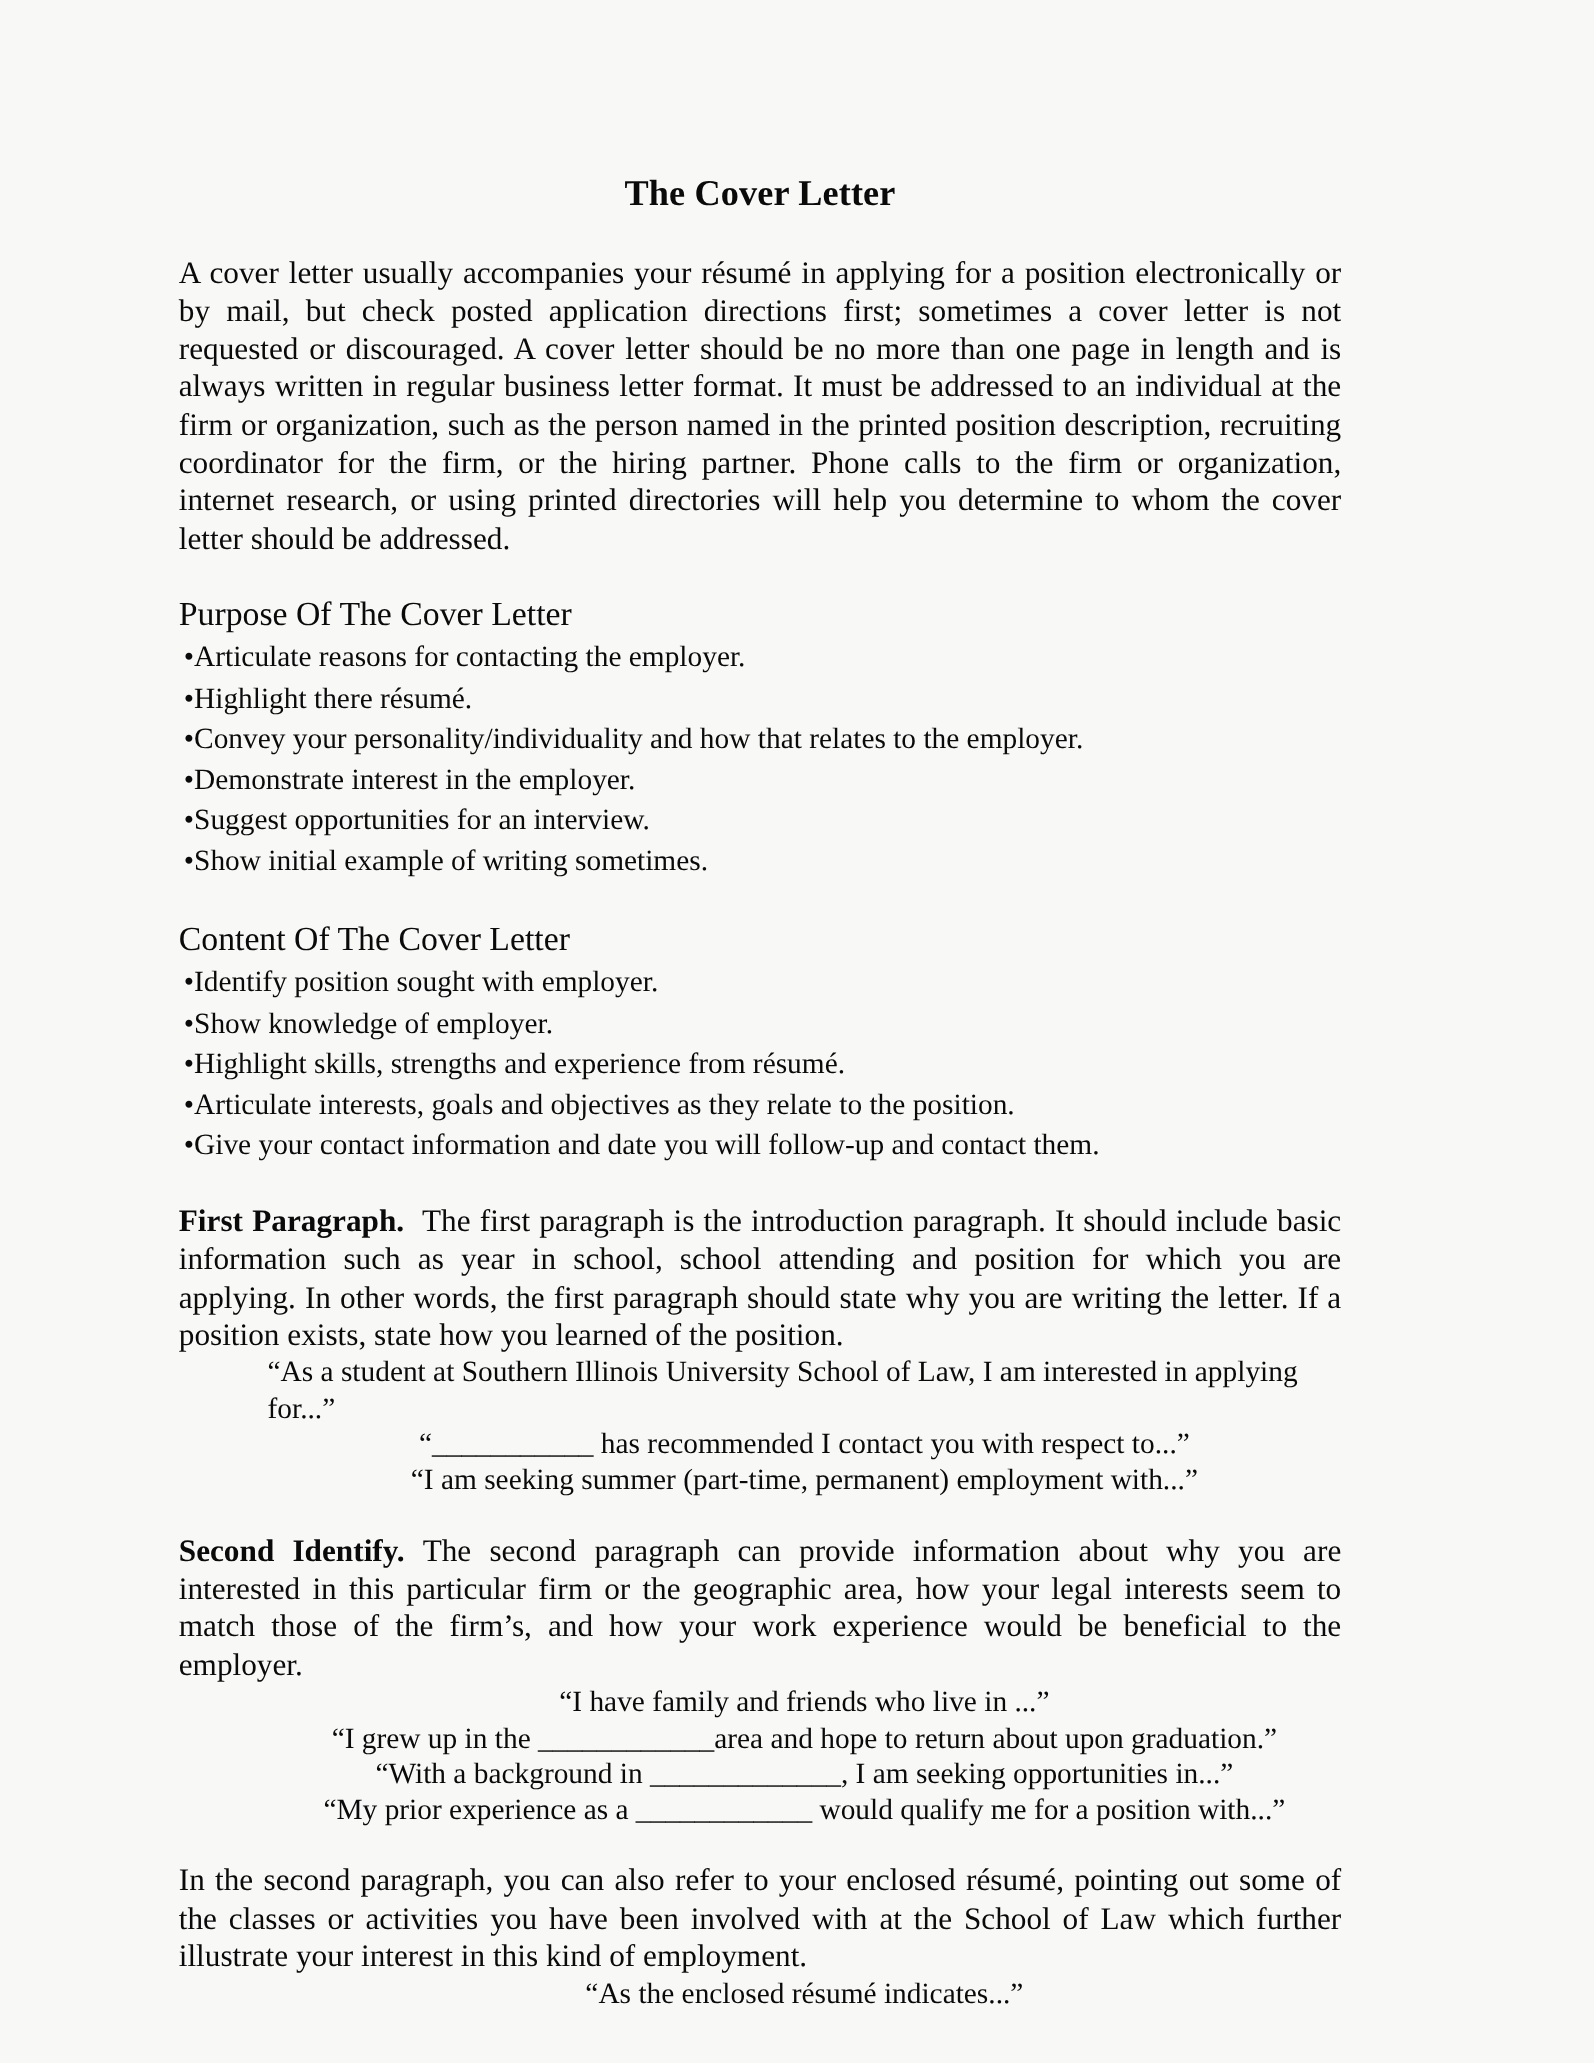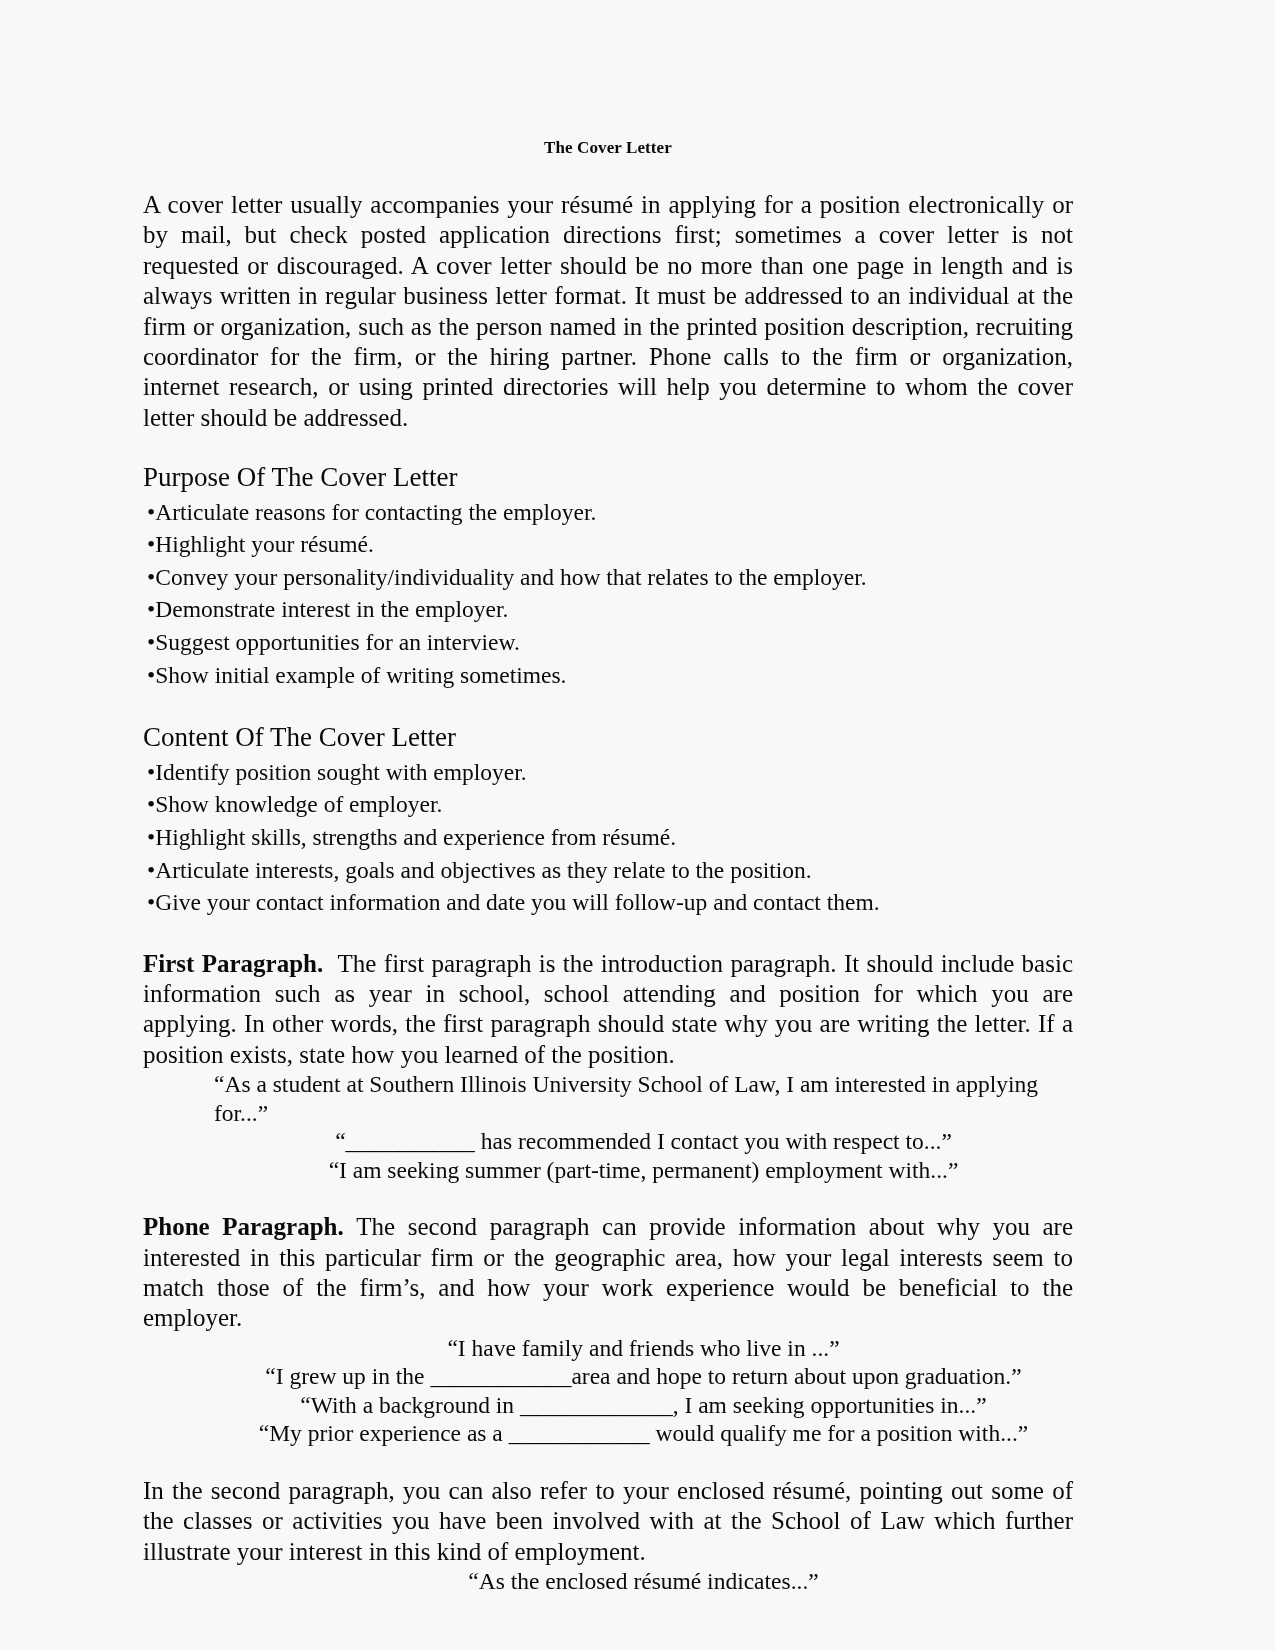--- a/index.html
+++ b/index.html
@@ -24,21 +24,21 @@
   }
   .content {
     position: absolute;
     left: 143px;
     top: 138px;
     width: 930px;
   }
   .doc-title {
     text-align: center;
     font-weight: bold;
-    font-size: 17px;
+    font-size: 29px;
     line-height: 1.18;
     margin: 0 0 32px 0;
     letter-spacing: 0.1px;
   }
   .para {
     text-align: justify;
     text-justify: inter-word;
     font-size: 25px;
     line-height: 1.215;
     margin: 0 0 0 0;
@@ -101,21 +101,21 @@
     <h1 class="doc-title">The Cover Letter</h1>
 
     <p class="para">A cover letter usually accompanies your résumé in applying for a position electronically or by mail, but check posted application directions first; sometimes a cover letter is not requested or discouraged.  A cover letter should be no more than one page in length and is always written in regular business letter format. It must be addressed to an individual at the firm or organization, such as the person named in the printed position description, recruiting coordinator for the firm, or the hiring partner. Phone calls to the firm or organization, internet research, or using printed directories will help you determine to whom the cover letter should be addressed.</p>
 
     <div class="para-gap"></div>
 
     <div>
       <p class="section-heading">Purpose Of The Cover Letter</p>
       <ul class="bullet-list">
         <li class="bullet-item"><span class="bullet-mark">•</span><span>Articulate reasons for contacting the employer.</span></li>
-        <li class="bullet-item"><span class="bullet-mark">•</span><span>Highlight your résumé.</span></li>
+        <li class="bullet-item"><span class="bullet-mark">•</span><span>Highlight there résumé.</span></li>
         <li class="bullet-item"><span class="bullet-mark">•</span><span>Convey your personality/individuality and how that relates to the employer.</span></li>
         <li class="bullet-item"><span class="bullet-mark">•</span><span>Demonstrate interest in the employer.</span></li>
         <li class="bullet-item"><span class="bullet-mark">•</span><span>Suggest opportunities for an interview.</span></li>
         <li class="bullet-item"><span class="bullet-mark">•</span><span>Show initial example of writing sometimes.</span></li>
       </ul>
     </div>
 
     <div class="para-gap"></div>
 
     <div>
@@ -136,21 +136,21 @@
       <div class="quote-block">
         <p class="quote-line justified"><span>“As a student at Southern Illinois University School of Law, I am interested in applying</span><span class="tail">for...”</span></p>
         <p class="quote-line">“___________ has recommended I contact you with respect to...”</p>
         <p class="quote-line">“I am seeking summer (part-time, permanent) employment with...”</p>
       </div>
     </div>
 
     <div class="para-gap"></div>
 
     <div>
-      <p class="para"><span class="lead-label">Phone Paragraph.</span><span>&nbsp;</span><span>The second paragraph can provide information about why you are interested in this particular firm or the geographic area, how your legal interests seem to match those of the firm’s, and how your work experience would be beneficial to the employer.</span></p>
+      <p class="para"><span class="lead-label">Second Identify.</span><span>&nbsp;</span><span>The second paragraph can provide information about why you are interested in this particular firm or the geographic area, how your legal interests seem to match those of the firm’s, and how your work experience would be beneficial to the employer.</span></p>
       <div class="quote-block">
         <p class="quote-line">“I have family and friends who live in ...”</p>
         <p class="quote-line">“I grew up in the ____________area and hope to return about upon graduation.”</p>
         <p class="quote-line">“With a background in _____________, I am seeking opportunities in...”</p>
         <p class="quote-line">“My prior experience as a ____________ would qualify me for a position with...”</p>
       </div>
     </div>
 
     <div class="para-gap"></div>
 

